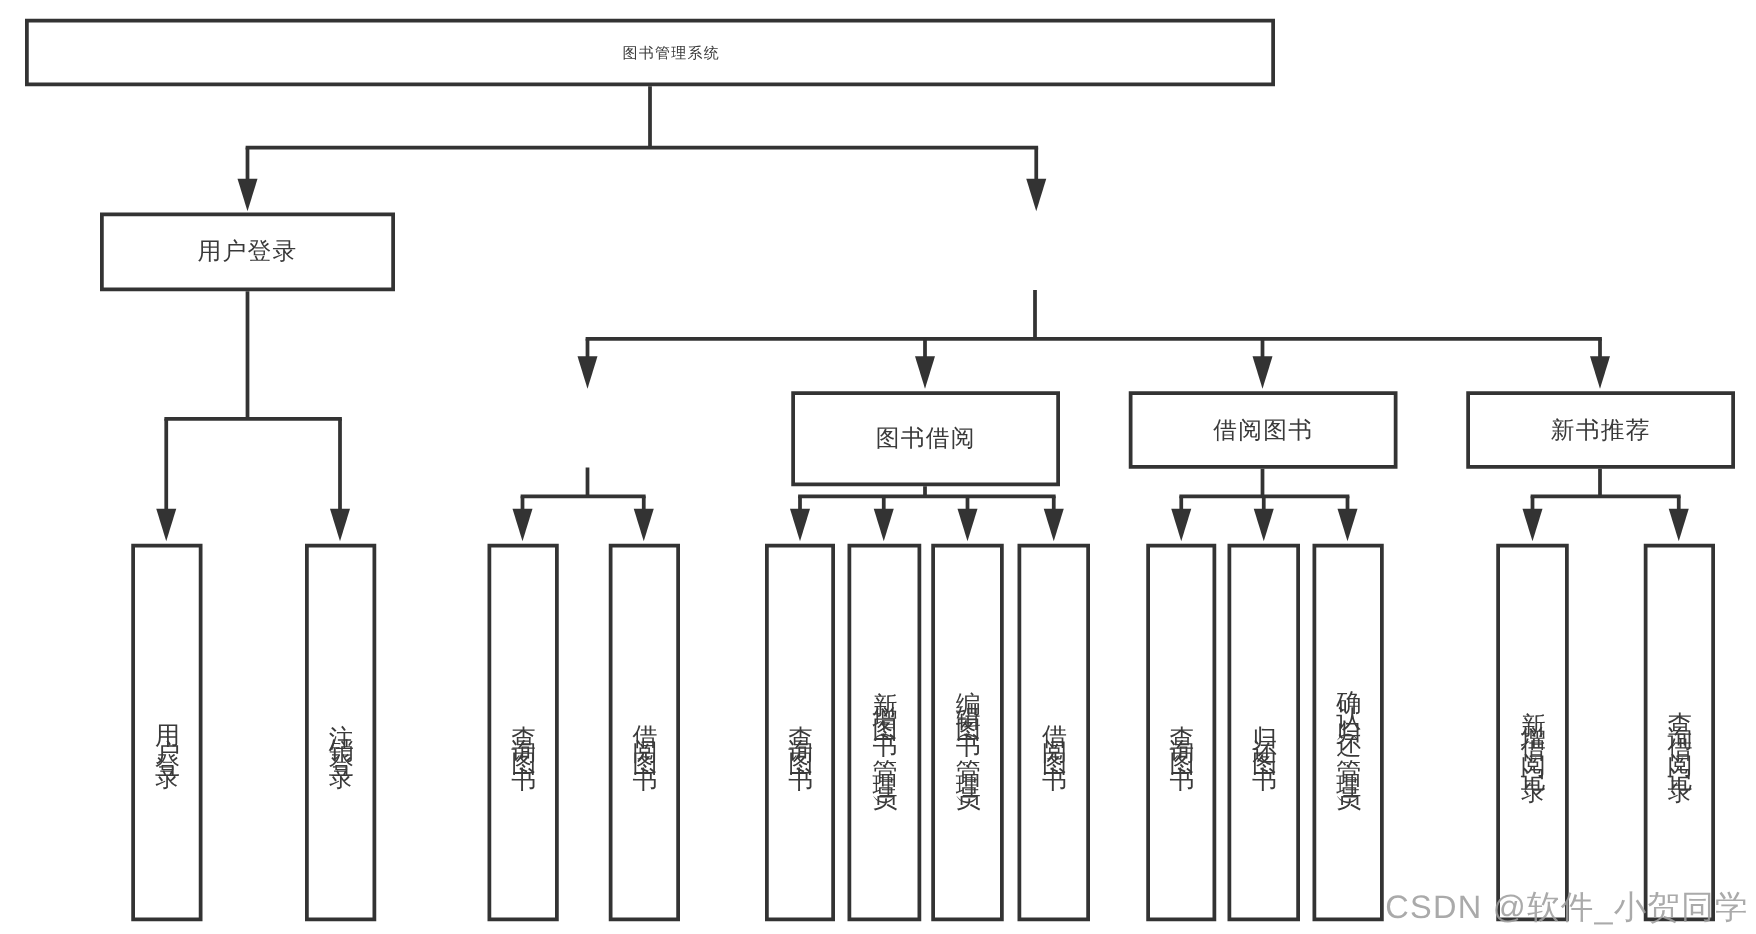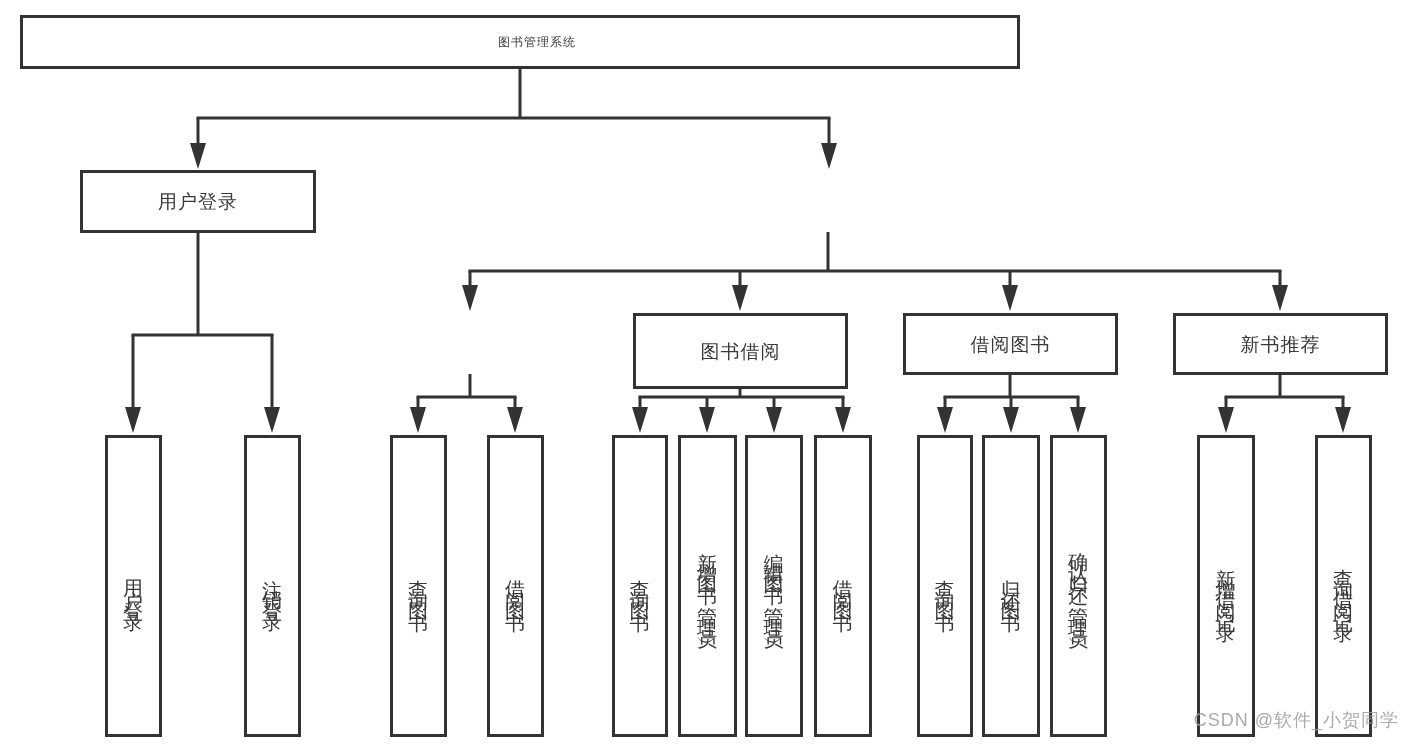--- a/index.html
+++ b/index.html
@@ -28,21 +28,21 @@
     font-size:20px;
     letter-spacing:11px;
     line-height:1;
     color:#3a3a3a;
     white-space:nowrap;
   }
   .watermark{
     position:absolute;
     right:6px;top:708px;
     z-index:3;
-    font-size:18px;
+    font-size:26px;
     color:rgba(158,158,158,0.88);
     letter-spacing:1px;
     white-space:nowrap;
   }
   line{stroke:#333333;stroke-width:3;}
   polygon{fill:#333333;}
 </style>
 </head>
 <body>
 

